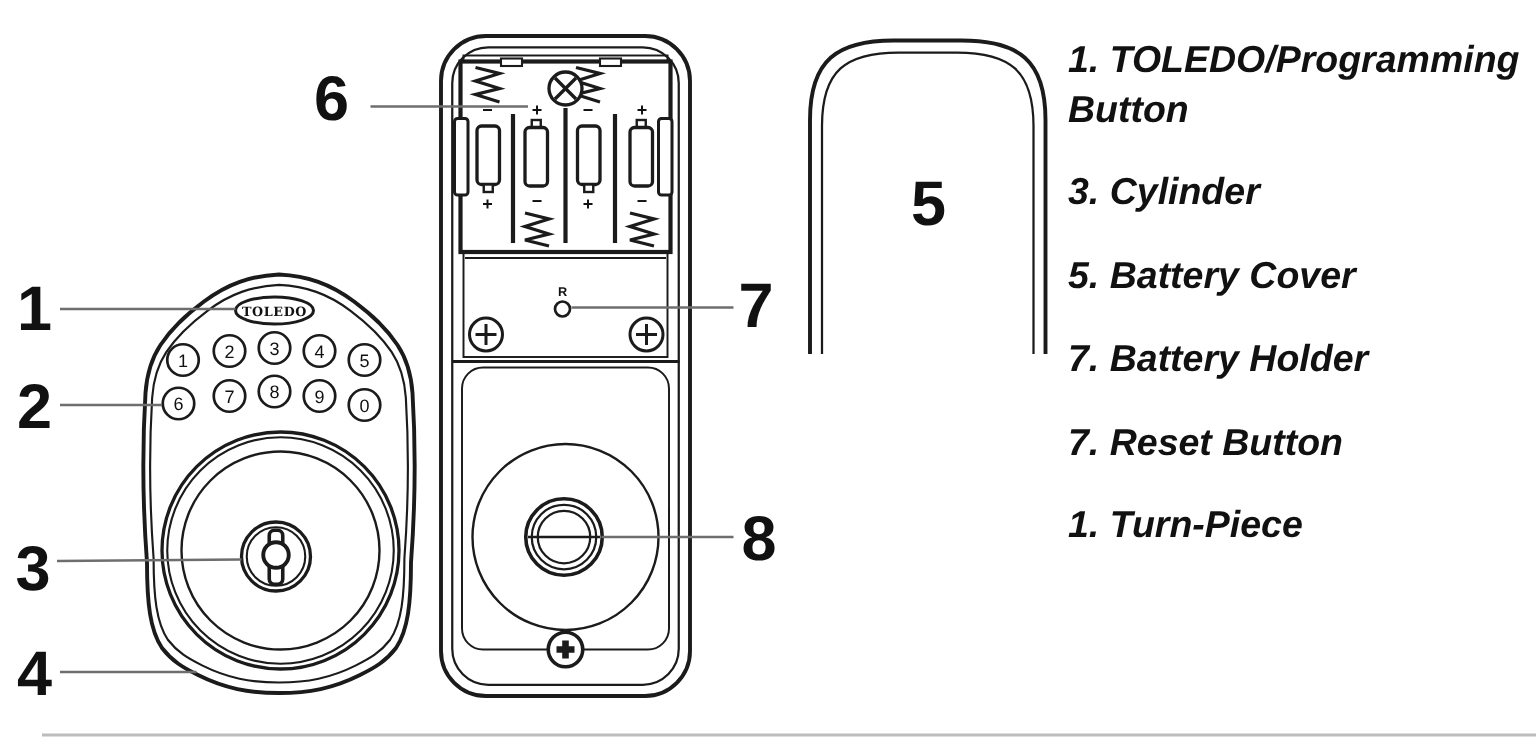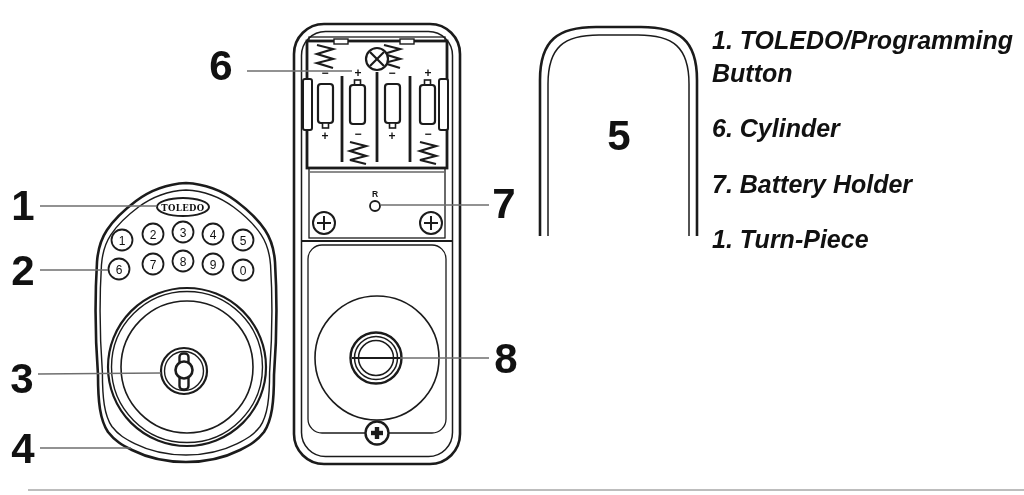--- a/index.html
+++ b/index.html
@@ -213,19 +213,21 @@
       <text class="co" x="22" y="393">3</text>
       <text class="co" x="23" y="463">4</text>
       <text class="co" x="221" y="80">6</text>
       <text class="co" x="504" y="218">7</text>
       <text class="co" x="506" y="373">8</text>
     </g>
   </svg>
 
   <div class="legend">
     <div class="legend-item">1. TOLEDO/Programming Button</div>
-    <div class="legend-item">6. Cylinder</div>
+    <div class="legend-item">3. Cylinder</div>
+    <div class="legend-item">5. Battery Cover</div>
     <div class="legend-item">7. Battery Holder</div>
+    <div class="legend-item">7. Reset Button</div>
     <div class="legend-item">1. Turn-Piece</div>
   </div>
 
   <div class="footer-rule"></div>
 </div>
 
 </body></html>

